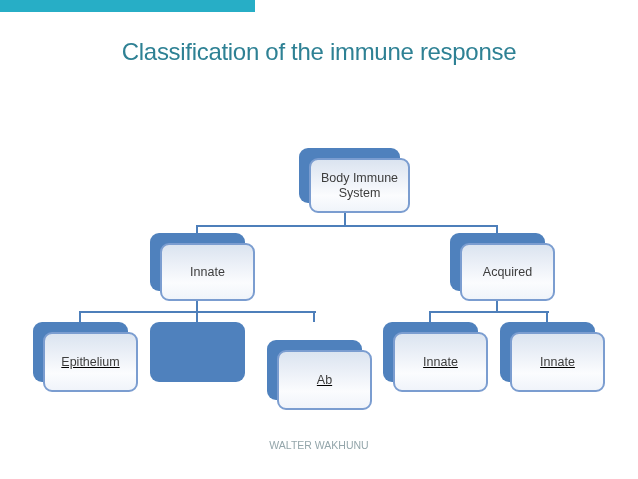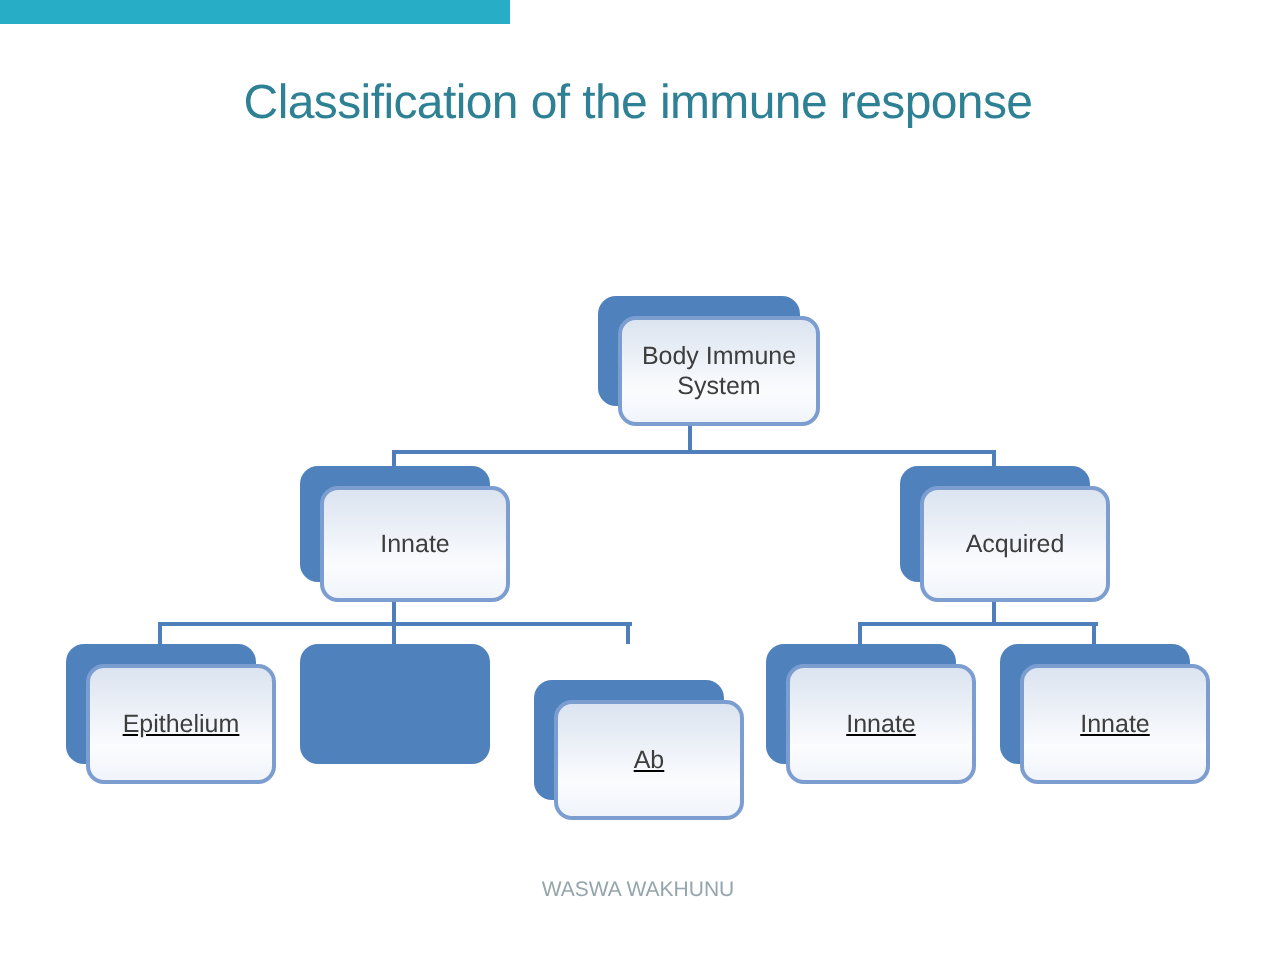--- a/index.html
+++ b/index.html
@@ -146,16 +146,16 @@
   </div>
 
   <div class="node row3 n-passive">
     <div class="node-back"></div>
     <div class="node-front">
       <span class="node-label">Innate</span>
     </div>
   </div>
 
   <div class="footer">
-    <div>WASWA WAKHUNU</div>
+    <div>WALTER WAKHUNU</div>
   </div>
 
 </div>
 
 </body></html>

